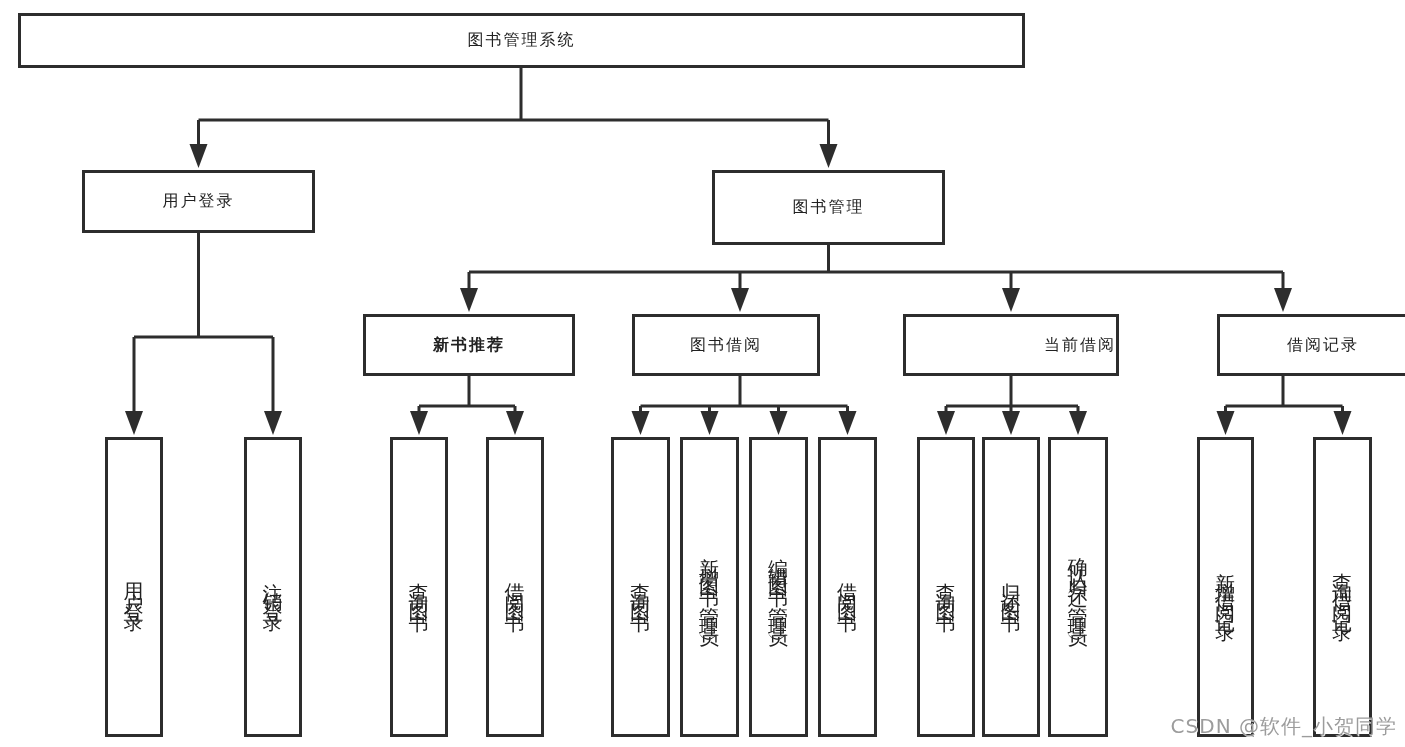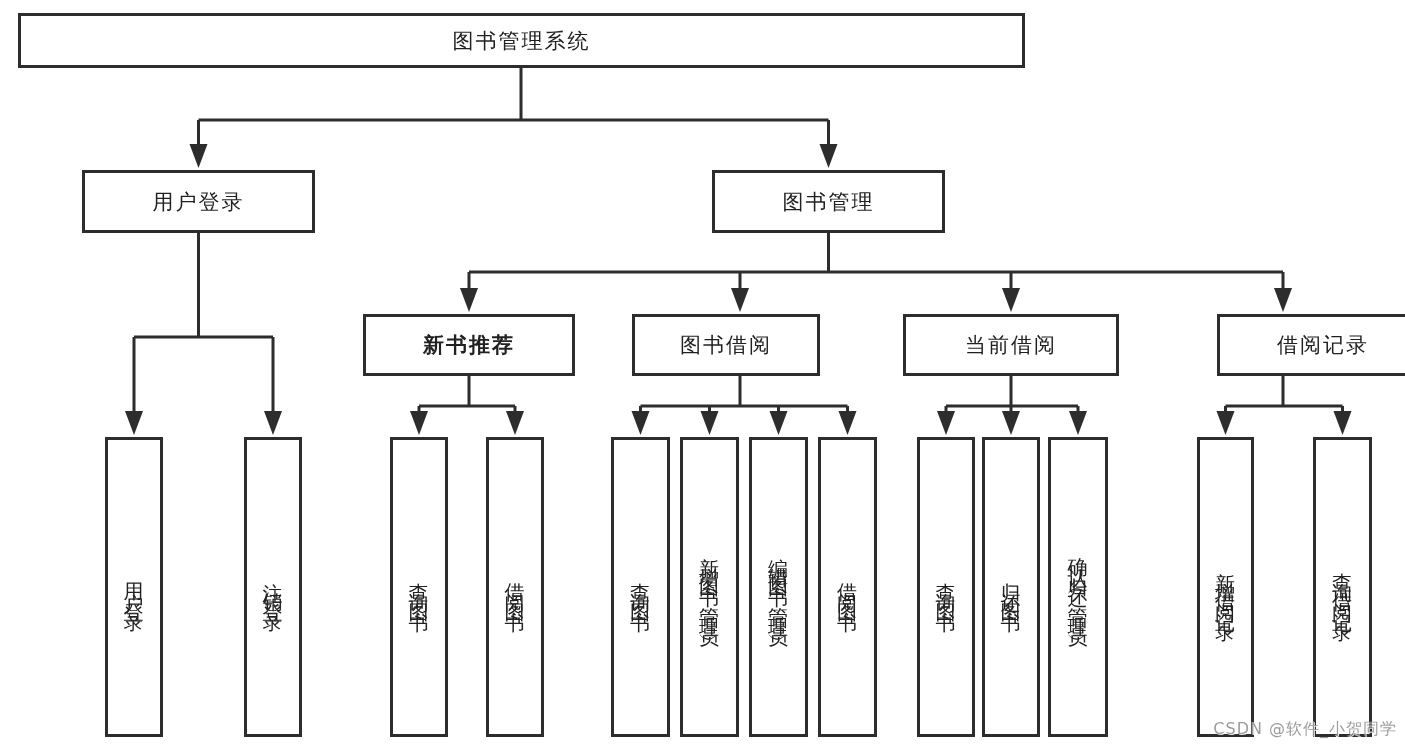--- a/index.html
+++ b/index.html
@@ -41,39 +41,39 @@
   .node {
     position: absolute;
     background: var(--box-fill);
     border: 3px solid var(--box-border);
     display: flex;
     align-items: center;
     justify-content: center;
     text-align: center;
   }
   .node.h span {
-    font-size: 21px;
+    font-size: 16px;
     letter-spacing: 2px;
     white-space: nowrap;
     color: var(--text);
   }
   .node.v span {
     writing-mode: vertical-rl;
     text-orientation: mixed;
     font-size: 20px;
     letter-spacing: 10px;
     line-height: 1;
     white-space: nowrap;
     color: var(--text);
   }
   .watermark {
     position: absolute;
     right: 8px;
     bottom: 7px;
-    font-size: 16px;
+    font-size: 20px;
     color: var(--watermark);
     letter-spacing: 1px;
     white-space: nowrap;
     text-shadow: 1px 1px 0 rgba(255,255,255,0.85);
   }
 </style>
 </head>
 <body>
 
 <div class="canvas">
@@ -114,31 +114,31 @@
     <polygon points="1333.5,411 1351.5,411 1342.5,435"></polygon>
   </svg>
 
   <div class="node h" style="left:18px; top:13px; width:1007px; height:55px;">
     <span>图书管理系统</span>
   </div>
 
   <div class="node h" style="left:82px; top:170px; width:233px; height:63px;">
     <span>用户登录</span>
   </div>
-  <div class="node h" style="left:712px; top:170px; width:233px; height:63px;align-items:center;">
+  <div class="node h" style="left:712px; top:170px; width:233px; height:75px;align-items:center;">
     <span>图书管理</span>
   </div>
 
   <div class="node h" style="left:363px; top:314px; width:212px; height:62px;font-weight:bold;">
     <span>新书推荐</span>
   </div>
   <div class="node h" style="left:632px; top:314px; width:188px; height:62px;">
     <span>图书借阅</span>
   </div>
-  <div class="node h" style="left:903px; top:314px; width:216px; height:62px;">
+  <div class="node h" style="left:903px; top:314px; width:216px; height:62px;justify-content:flex-end;">
     <span>当前借阅</span>
   </div>
   <div class="node h" style="left:1217px; top:314px; width:212px; height:62px;">
     <span>借阅记录</span>
   </div>
 
   <div class="node v" style="left:105px; top:437px; width:58px; height:300px;">
     <span>用户登录</span>
   </div>
   <div class="node v" style="left:244px; top:437px; width:58px; height:300px;">

